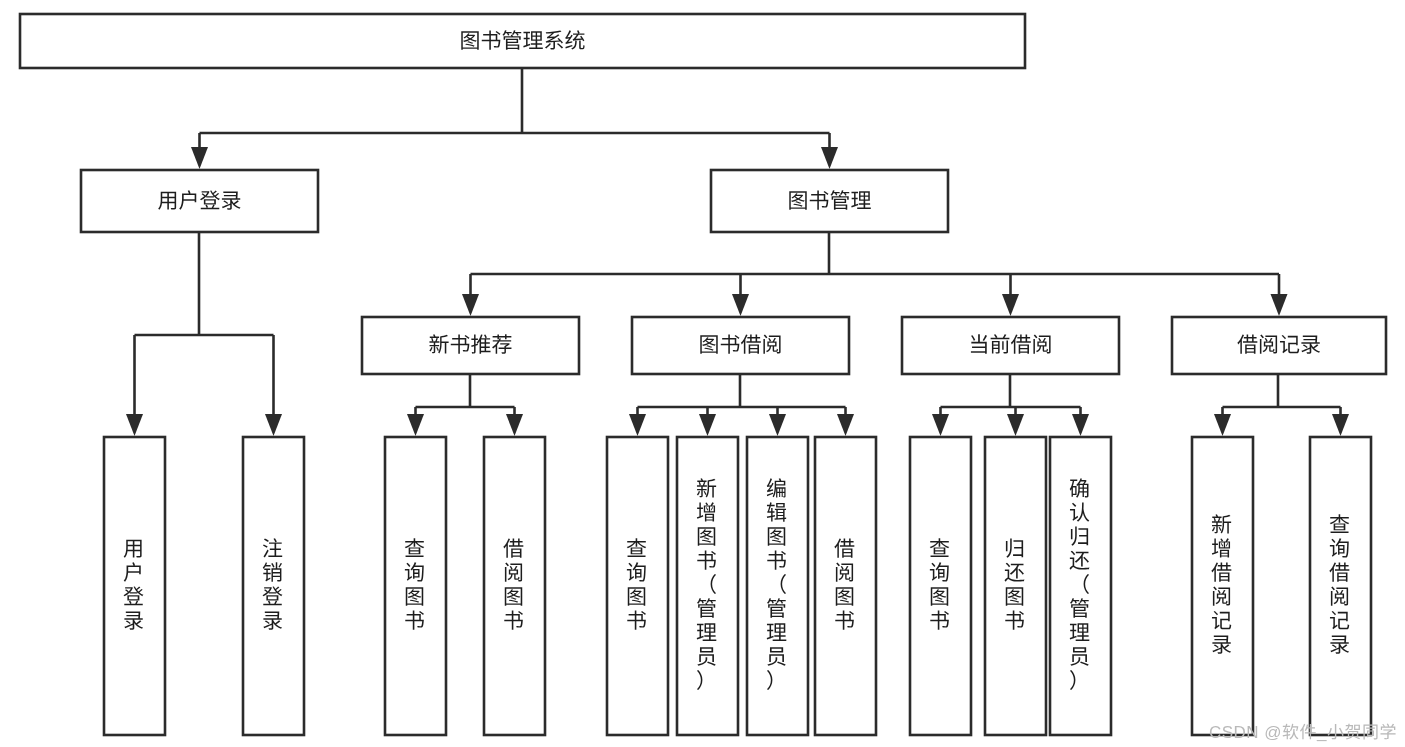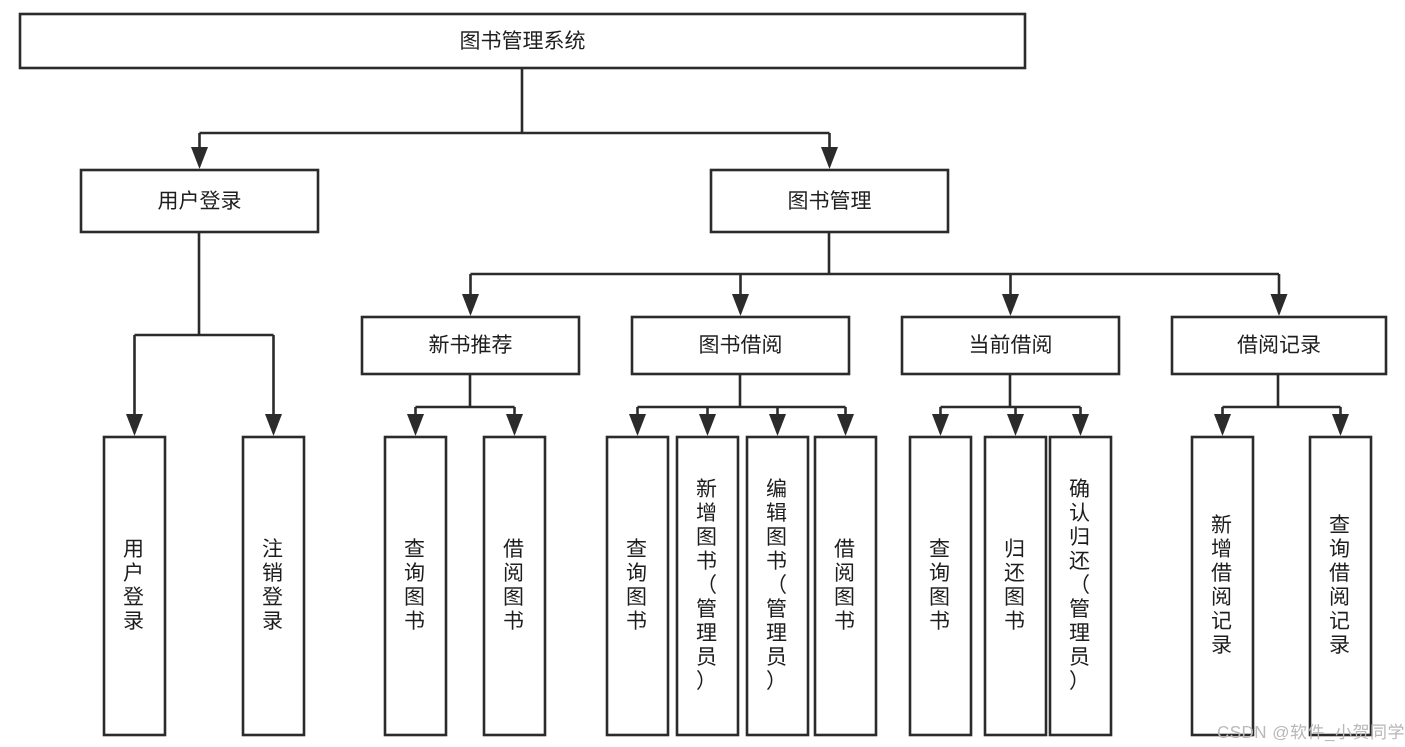--- a/index.html
+++ b/index.html
@@ -52,21 +52,21 @@
     stroke-width: 2.6;
     fill: none;
     stroke-linecap: butt;
   }
   .arrow-head {
     fill: #2b2b2b;
     stroke: none;
   }
   .watermark {
     position: absolute;
-    right: 0;
+    right: 8px;
     bottom: 4px;
     font-family: "Liberation Sans", "DejaVu Sans", sans-serif;
     font-size: 17px;
     color: #b9b9b9;
     letter-spacing: 0.5px;
     user-select: none;
     pointer-events: none;
     margin-top: 8px;
   }
 </style>

